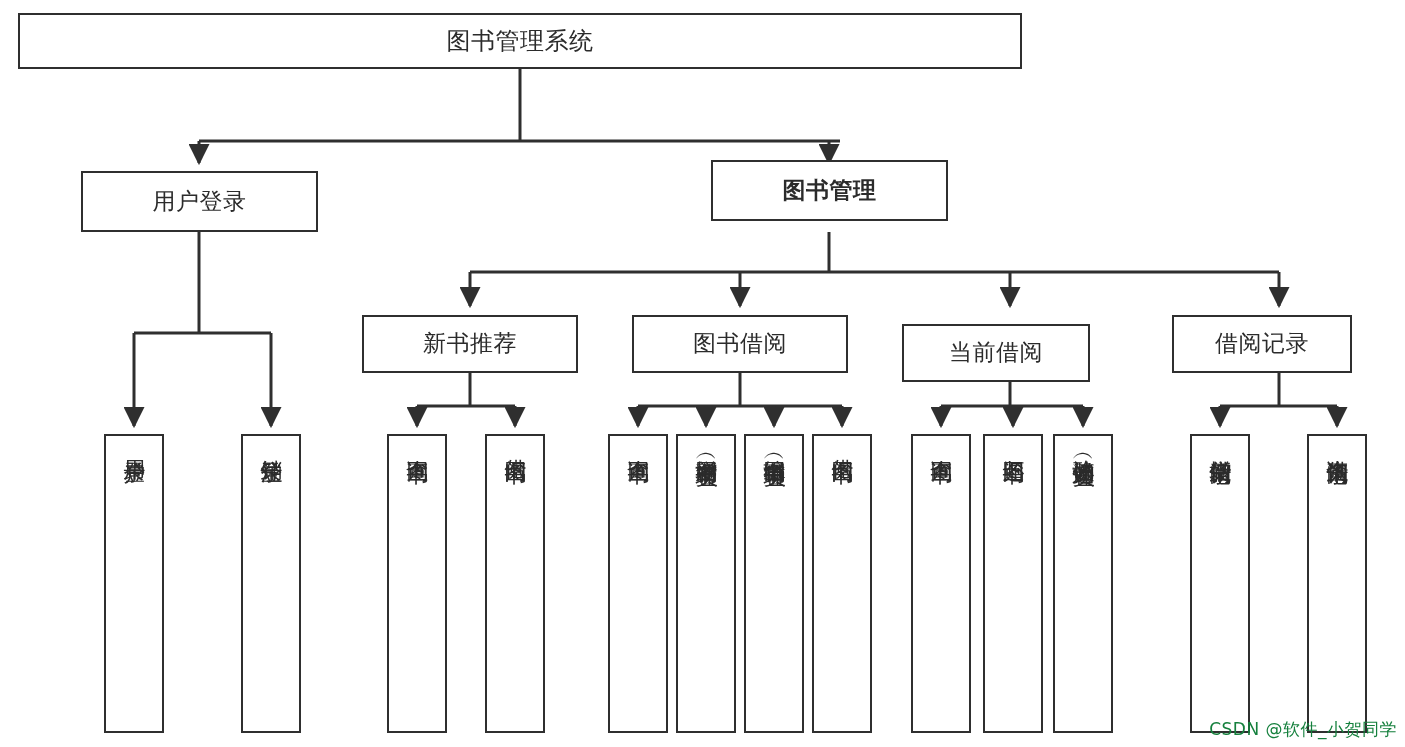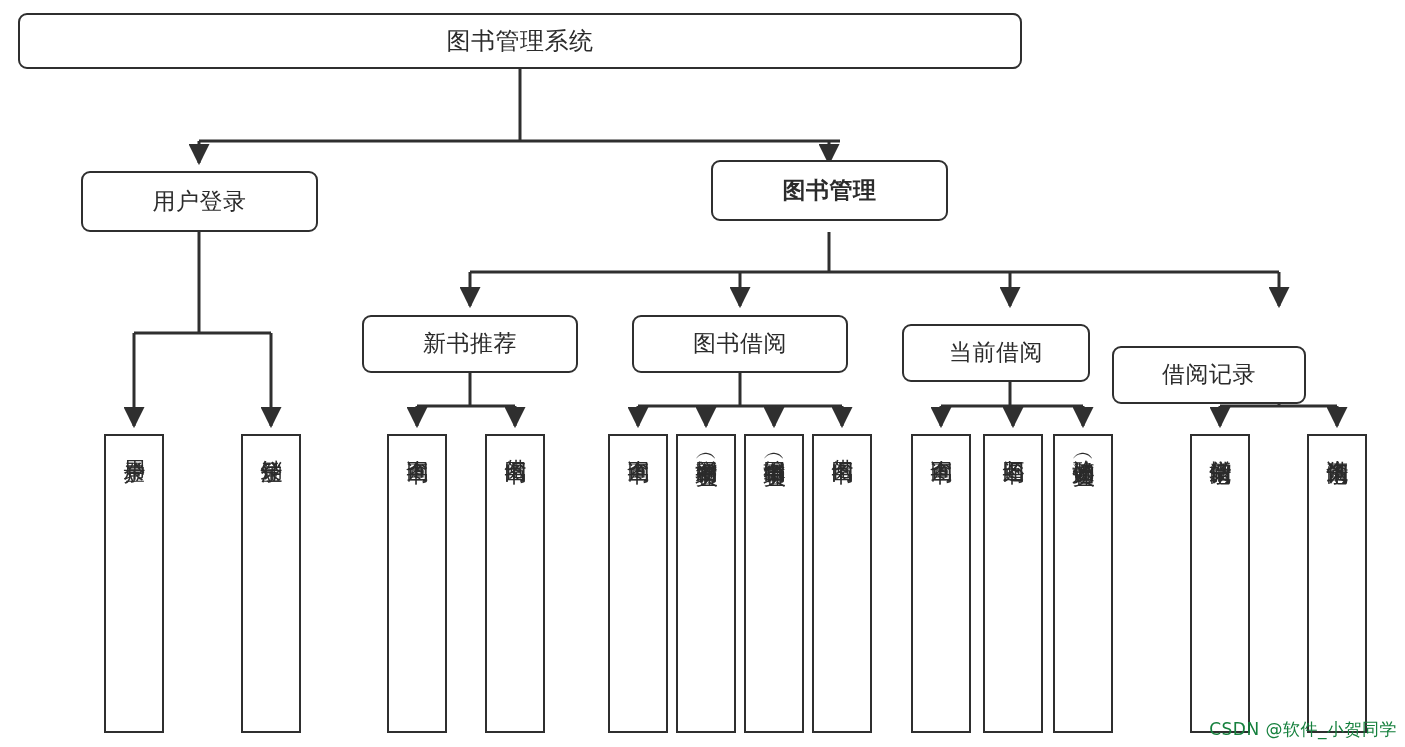--- a/index.html
+++ b/index.html
@@ -33,21 +33,20 @@
     align-items: center;
     justify-content: center;
     color: #2b2b2b;
     z-index: 2;
   }
   .node-h {
     font-size: 23px;
     letter-spacing: 0.5px;
     line-height: 1.1;
     white-space: nowrap;
-    border-radius: 9px;
   }
   .node-root {
     font-size: 24px;
   }
   .node-v {
     align-items: flex-start;
     justify-content: center;
     padding-top: 6px;
   }
   .vtext {
@@ -139,21 +138,21 @@
 
   <div class="node node-h" style="left: 362px; top: 315px; width: 216px; height: 58px; align-items: center;">
     <span>新书推荐</span>
   </div>
   <div class="node node-h" style="left: 632px; top: 315px; width: 216px; height: 58px;">
     <span>图书借阅</span>
   </div>
   <div class="node node-h" style="left: 902px; top: 324px; width: 188px; height: 58px;">
     <span>当前借阅</span>
   </div>
-  <div class="node node-h" style="left: 1112px; top: 315px; width: 194px; height: 58px; margin-top: 31px;">
+  <div class="node node-h" style="left: 1172px; top: 315px; width: 180px; height: 58px;">
     <span>借阅记录</span>
   </div>
 
   <div class="node node-v" style="left: 104px; top: 434px; width: 60px; height: 299px;">
     <span class="vtext">用户登录</span>
   </div>
   <div class="node node-v" style="left: 241px; top: 434px; width: 60px; height: 299px;">
     <span class="vtext">注销登录</span>
   </div>
   <div class="node node-v" style="left: 387px; top: 434px; width: 60px; height: 299px;">

